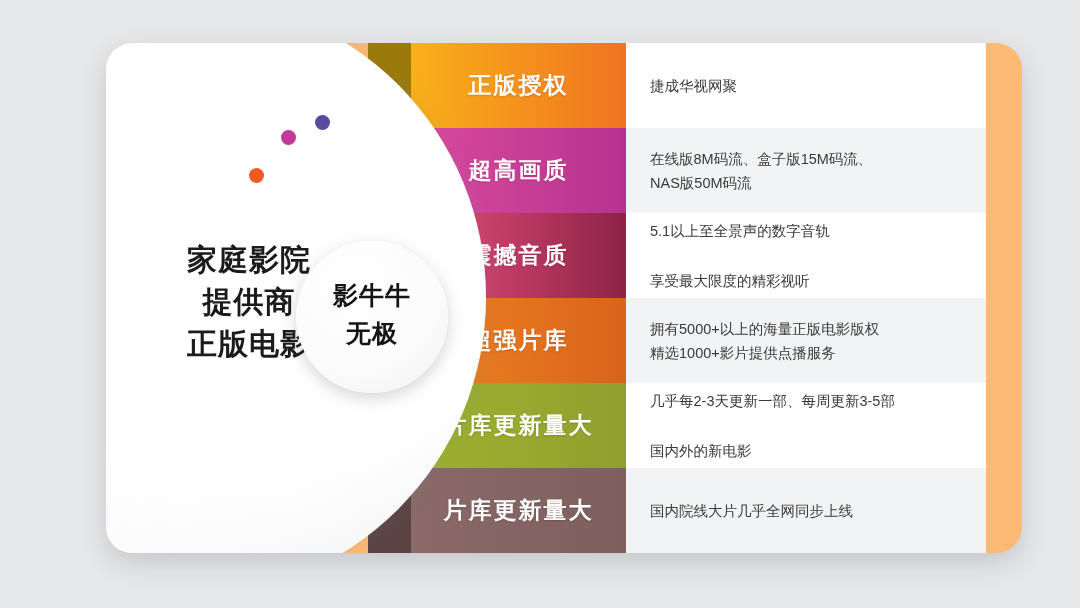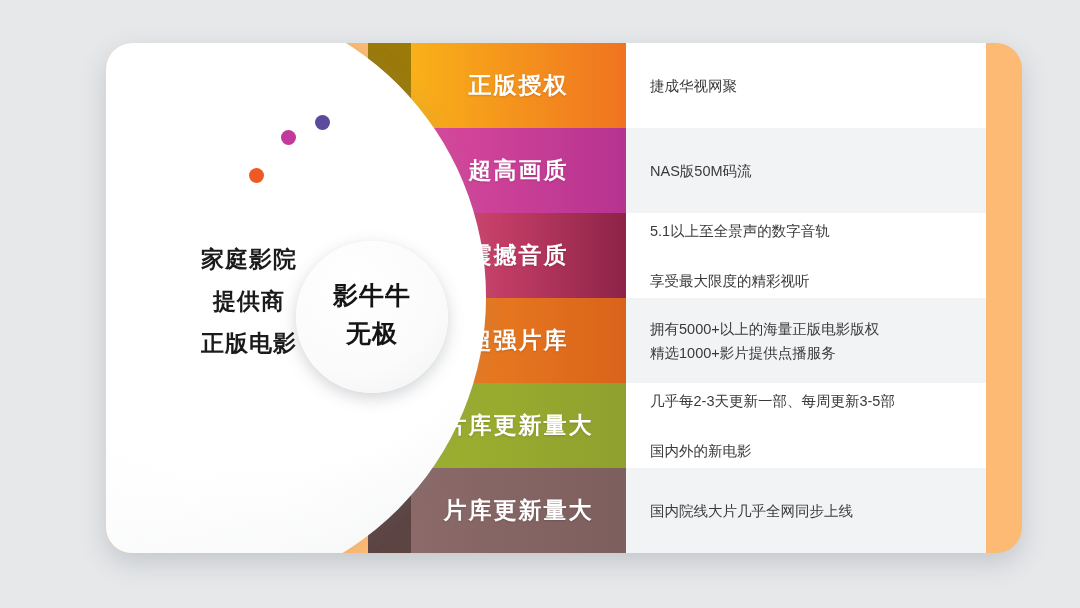--- a/index.html
+++ b/index.html
@@ -70,21 +70,21 @@
   
   #left-text {
     position: absolute;
     left: 48px;
     top: 196px;
     width: 190px;
     z-index: 6;
     text-align: center;
     font-family: "Liberation Serif", "DejaVu Serif", serif;
     font-weight: bold;
-    font-size: 23px;
+    font-size: 30px;
     line-height: 42px;
     color: #1b1b1b;
     letter-spacing: 1px;
   }
   #left-text div { white-space: nowrap; }
 
   
   #brand-circle {
     position: absolute;
     left: 190px;
@@ -195,20 +195,21 @@
           <div class="row-desc desc-plain">
             <p>捷成华视网聚</p>
           </div>
         </div>
         <div class="row">
           <div class="row-edge" style="background: rgb(142, 50, 112);"></div>
           <div class="row-label" style="background: linear-gradient(90deg, rgb(220, 74, 158) 0%, rgb(181, 51, 143) 100%);">
             <span>超高画质</span>
           </div>
           <div class="row-desc desc-alt">
+            <p>在线版8M码流、盒子版15M码流、</p>
             <p>NAS版50M码流</p>
           </div>
         </div>
         <div class="row">
           <div class="row-edge" style="background: rgb(155, 47, 85);"></div>
           <div class="row-label" style="background: linear-gradient(90deg, rgb(233, 79, 124) 0%, rgb(141, 35, 71) 100%);">
             <span>震撼音质</span>
           </div>
           <div class="row-desc desc-plain">
             <p>5.1以上至全景声的数字音轨</p>

